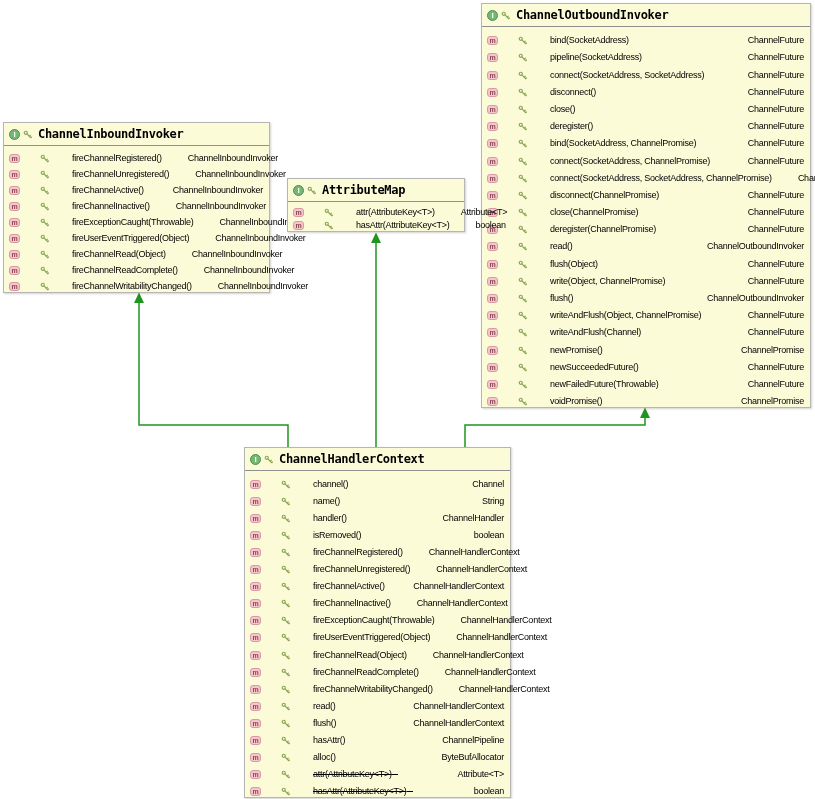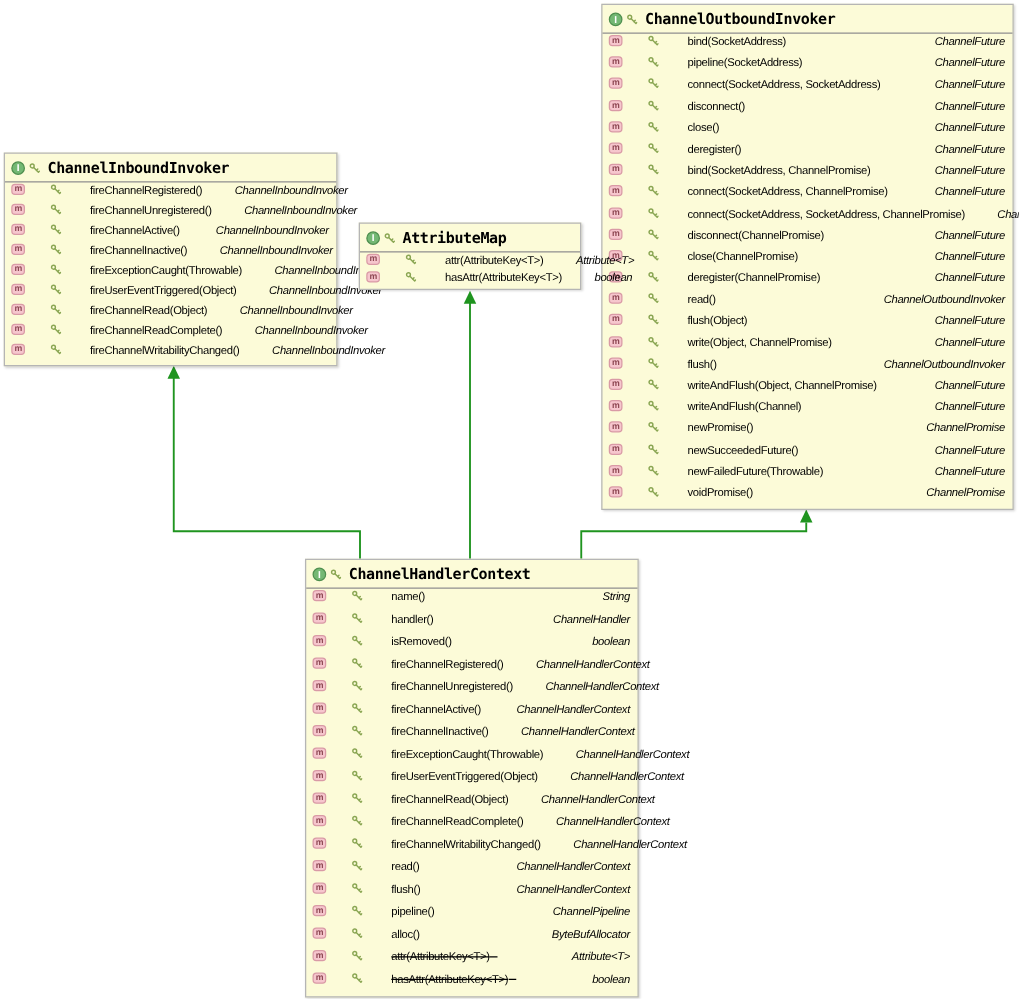--- a/index.html
+++ b/index.html
@@ -41,35 +41,35 @@
     background:var(--interface-icon-bg,#74b874);
     border:1px solid var(--interface-icon-border,#4f8f4f);
     color:#fff;font:700 8px/9px "Liberation Sans",sans-serif;
     display:inline-flex;align-items:center;justify-content:center;
   }
   .key{flex:0 0 9px;width:9px;height:9px;}
   .key circle,.key path{fill:none;stroke:var(--key-icon-color,#8aa653);stroke-width:1.3;stroke-linecap:round;}
 
   .rows{flex:1;display:flex;flex-direction:column;padding:1px 0;min-height:0;}
   .row{
-    flex:1;display:flex;align-items:flex-start;gap:20px;
+    flex:1;display:flex;align-items:flex-end;gap:20px;
     padding:0 6px 0 5px;
     font-size:9px;letter-spacing:-.25px;color:var(--text-color,#000);
     white-space:nowrap;
   }
   .mi{
     flex:0 0 11px;width:11px;height:9px;border-radius:3px;box-sizing:border-box;
     background:var(--method-icon-bg,#f6c6cd);
     border:1px solid var(--method-icon-border,#d99aa6);
     color:var(--method-icon-fg,#8d4752);
     font:700 7px/7px "Liberation Sans",sans-serif;
     display:inline-flex;align-items:center;justify-content:center;
   }
   .mname{margin-left:3px;}
-  .mret{margin-left:auto;padding-left:6px;font-style:italic;}
+  .mret{margin-left:auto;padding-left:6px;}
   .row.deprecated .mname{text-decoration:line-through;position:relative;}
   .row.deprecated .mname::after{
     content:"";position:absolute;right:-6px;top:50%;width:6px;
     border-top:1px solid var(--text-color,#000);
   }
 </style>
 </head>
 <body>
 
 <div id="canvas">
@@ -434,20 +434,29 @@
       </svg>
       <span class="title">ChannelHandlerContext</span>
     </header>
     <div class="rows">
         <div class="row">
           <span class="mi">m</span>
           <svg class="key" viewBox="0 0 10 10">
             <circle cx="3.1" cy="3.1" r="1.7"></circle>
             <path d="M4.4 4.4 L8.6 8.6 M6.8 7 L8 5.8 M8.6 8.6 L9.4 7.8"></path>
           </svg>
+          <span class="mname">channel()</span>
+          <span class="mret">Channel</span>
+        </div>
+        <div class="row">
+          <span class="mi">m</span>
+          <svg class="key" viewBox="0 0 10 10">
+            <circle cx="3.1" cy="3.1" r="1.7"></circle>
+            <path d="M4.4 4.4 L8.6 8.6 M6.8 7 L8 5.8 M8.6 8.6 L9.4 7.8"></path>
+          </svg>
           <span class="mname">name()</span>
           <span class="mret">String</span>
         </div>
         <div class="row">
           <span class="mi">m</span>
           <svg class="key" viewBox="0 0 10 10">
             <circle cx="3.1" cy="3.1" r="1.7"></circle>
             <path d="M4.4 4.4 L8.6 8.6 M6.8 7 L8 5.8 M8.6 8.6 L9.4 7.8"></path>
           </svg>
           <span class="mname">handler()</span>
@@ -560,21 +569,21 @@
           </svg>
           <span class="mname">flush()</span>
           <span class="mret">ChannelHandlerContext</span>
         </div>
         <div class="row">
           <span class="mi">m</span>
           <svg class="key" viewBox="0 0 10 10">
             <circle cx="3.1" cy="3.1" r="1.7"></circle>
             <path d="M4.4 4.4 L8.6 8.6 M6.8 7 L8 5.8 M8.6 8.6 L9.4 7.8"></path>
           </svg>
-          <span class="mname">pipeline()</span>
+          <span class="mname">hasAttr()</span>
           <span class="mret">ChannelPipeline</span>
         </div>
         <div class="row">
           <span class="mi">m</span>
           <svg class="key" viewBox="0 0 10 10">
             <circle cx="3.1" cy="3.1" r="1.7"></circle>
             <path d="M4.4 4.4 L8.6 8.6 M6.8 7 L8 5.8 M8.6 8.6 L9.4 7.8"></path>
           </svg>
           <span class="mname">alloc()</span>
           <span class="mret">ByteBufAllocator</span>

